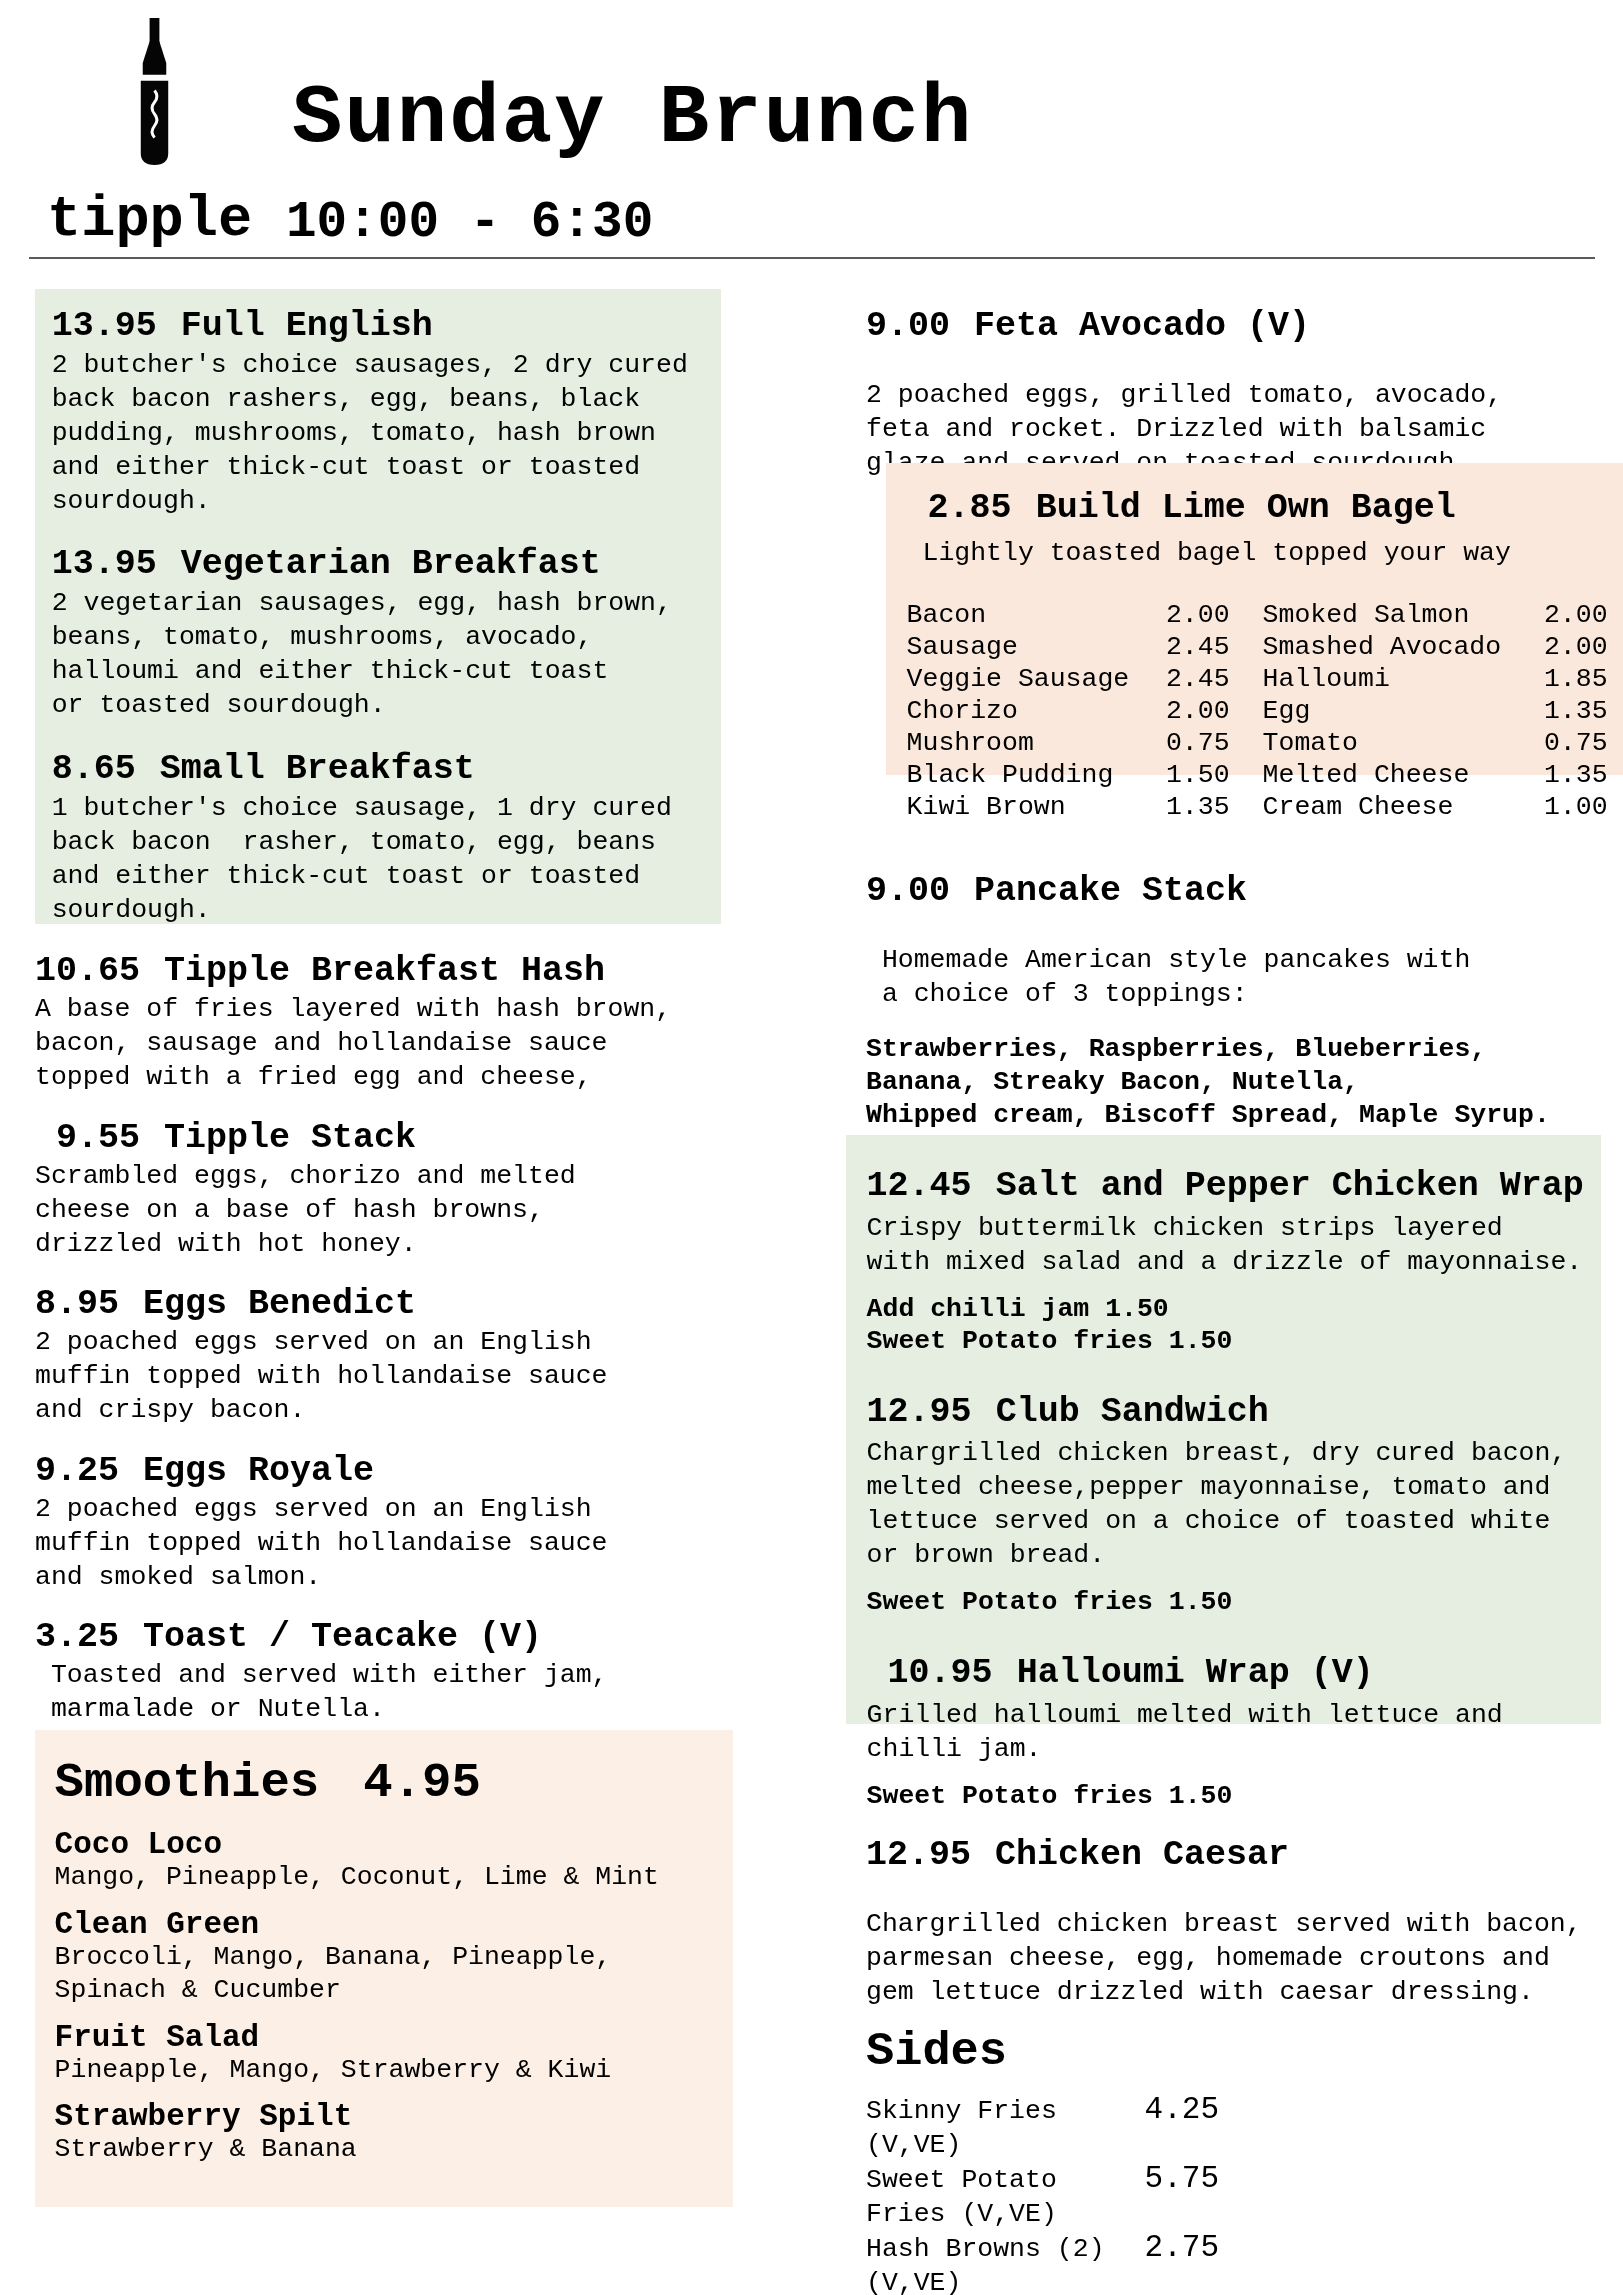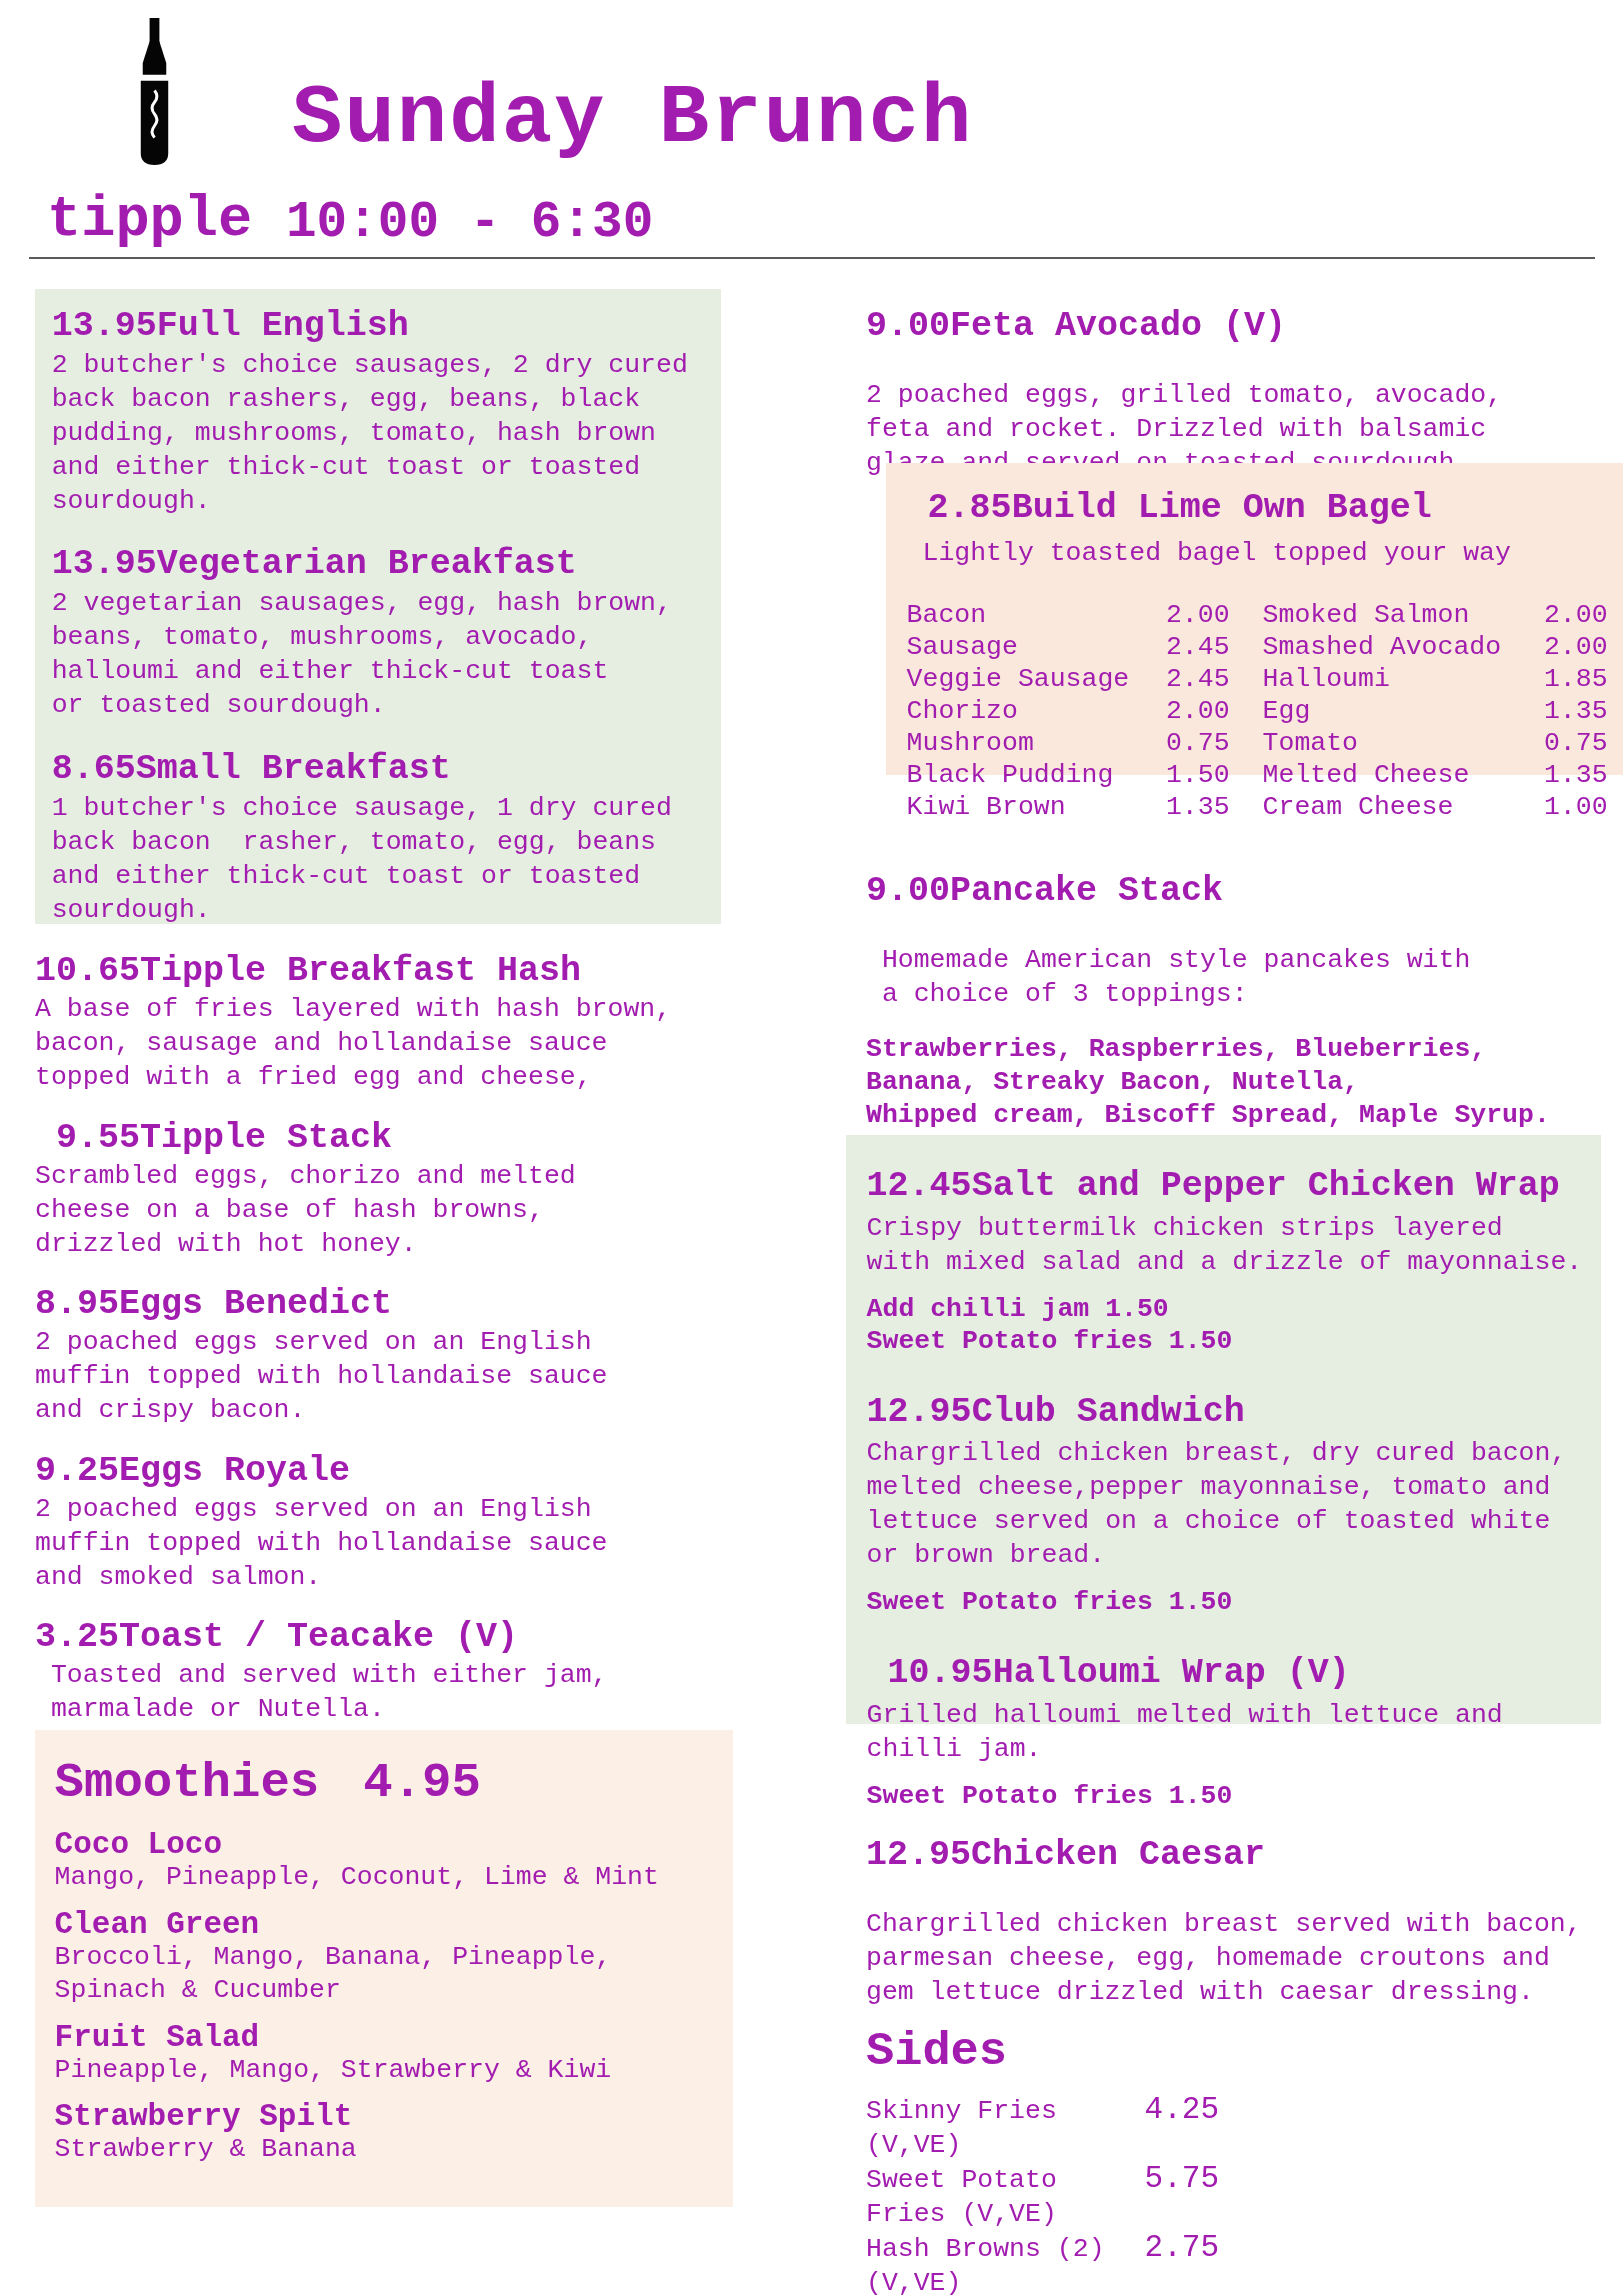--- a/index.html
+++ b/index.html
@@ -1,27 +1,27 @@
 <!DOCTYPE html>
 <html><head>
 <meta charset="utf-8">
 <style>
   html,body{margin:0;padding:0;background:#fff;}
   #page{position:relative;width:1623px;height:2296px;background:#ffffff;
-        font-family:"Liberation Mono",monospace;color:#a21caf;overflow:hidden;}
+        font-family:"Liberation Mono",monospace;color:#000000;overflow:hidden;}
 
   
   #bottle{position:absolute;left:127px;top:17.6px;width:55px;height:149px;}
   #title{position:absolute;left:292px;top:71px;font-size:84px;font-weight:700;letter-spacing:2px;white-space:pre;}
   #brand{position:absolute;left:47px;top:188px;font-size:57px;font-weight:700;}
   #hours{position:absolute;left:286px;top:194px;font-size:51px;font-weight:700;white-space:pre;}
   #hr{position:absolute;left:29px;top:257px;width:1566px;height:2px;background:#5a5a5a;}
 
   
-  .h{display:flex;gap:0;font-size:35px;font-weight:700;line-height:43px;white-space:pre;}
+  .h{display:flex;gap:24px;font-size:35px;font-weight:700;line-height:43px;white-space:pre;}
   .h.sm{line-height:41px;}
   .d{font-size:26.5px;line-height:34px;white-space:pre-wrap;}
   .bold-lines{font-size:26.5px;line-height:32px;font-weight:700;white-space:pre-wrap;}
   .price{white-space:pre;}
 
   
   #breakfast-box{position:absolute;left:35px;top:289px;width:686px;height:635px;
                  background:#e5eee1;padding:15.7px 5.9px 0 16.7px;box-sizing:border-box;}
   #breakfast-box .mi{margin-bottom:25.5px;}
   #mains{position:absolute;left:35px;top:951px;width:698px;}

